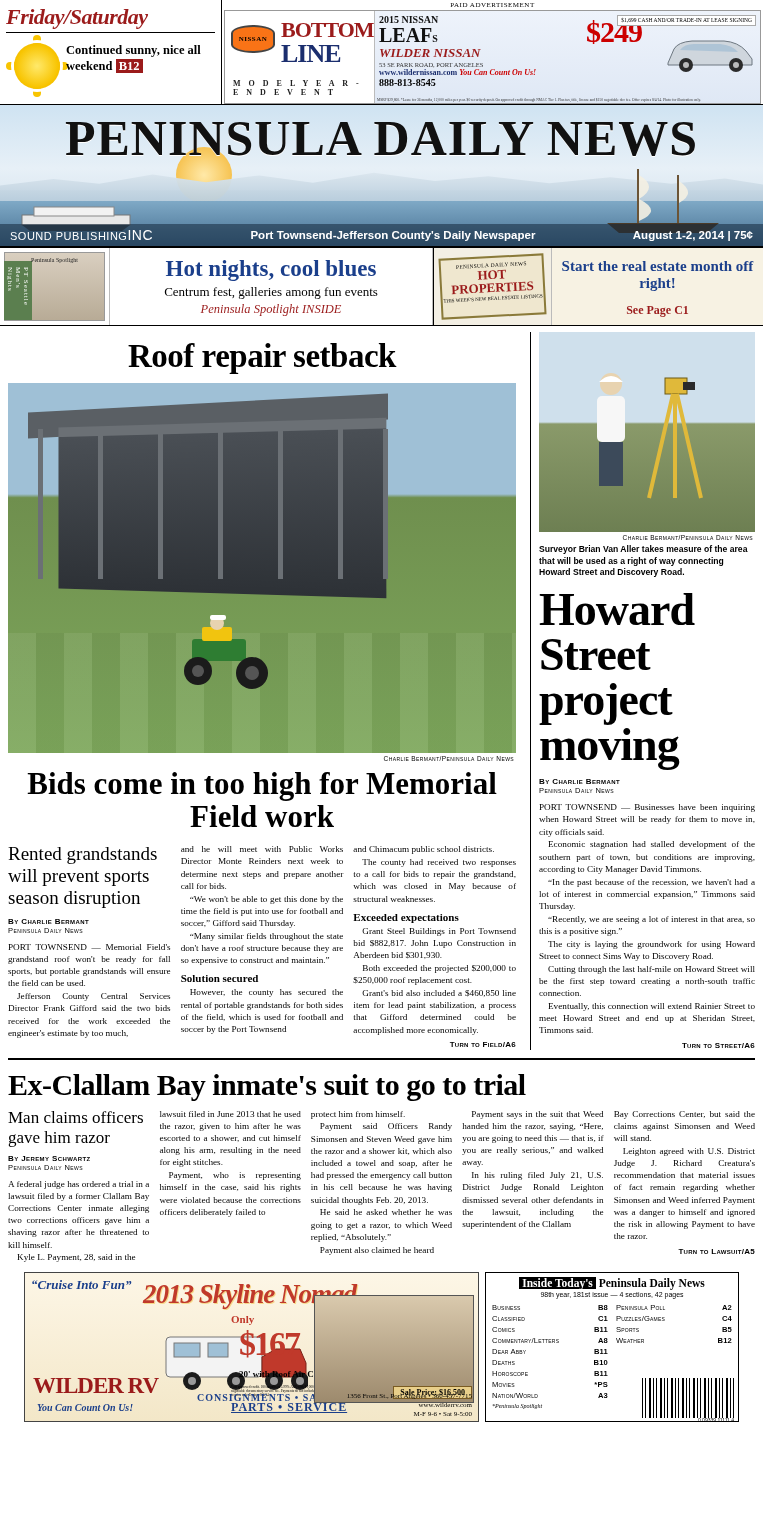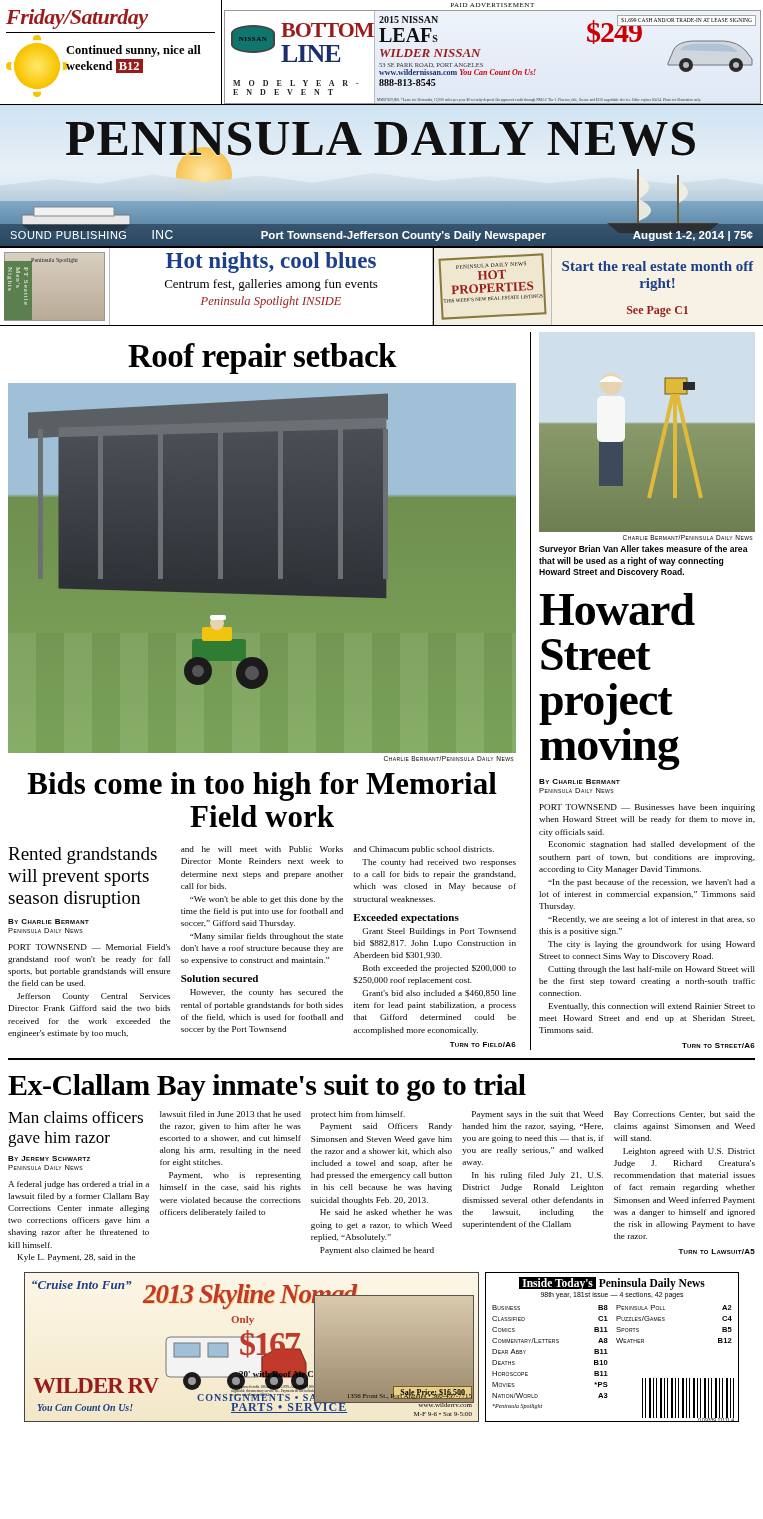--- a/index.html
+++ b/index.html
@@ -34,21 +34,21 @@
   .sun:after { transform:rotate(90deg); }
   .wx-text { font-size:12.5px; line-height:1.25; font-weight:bold; padding-top:6px; }
   .wx-page { background:#9b1b1b; color:#fff; padding:0 3px; font-weight:bold; }
 
   .adbox { flex:1; position:relative; background:#fff; }
   .adlabel { text-align:center; font-size:7px; letter-spacing:0.5px; padding:1px 0; }
   .ad-inner { display:flex; height:94px; border:1px solid #999; margin:0 2px; }
   .ad-left { width:150px; background:#fff; border-right:1px solid #bbb; position:relative; }
   .nissan-badge {
     position:absolute; left:6px; top:14px; width:44px; height:28px; border-radius:50%/30%;
-    background:#0f766e; border:2px solid #444; display:flex; align-items:center; justify-content:center;
+    background:#f97316; border:2px solid #444; display:flex; align-items:center; justify-content:center;
     font-size:7px; font-weight:bold; letter-spacing:0.5px;
   }
   .nissan-badge:before { content:""; position:absolute; left:0; right:0; top:50%; height:9px; margin-top:-4px; background:#fff; border-top:1px solid #444; border-bottom:1px solid #444; z-index:-1;}
   .bottom-word { position:absolute; left:56px; top:6px; font-family:"Liberation Serif",serif; font-weight:bold; font-size:22px; color:#9b1b1b; letter-spacing:-1px;}
   .line-word { position:absolute; left:56px; top:28px; font-family:"Liberation Serif",serif; font-weight:bold; font-size:26px; color:#1b2e6e; letter-spacing:-1px;}
   .myend { position:absolute; left:8px; bottom:6px; font-size:8px; letter-spacing:3px; color:#222; font-weight:bold;}
   .ad-right { flex:1; background:linear-gradient(#eef3fb,#dfe8f5); position:relative; padding:3px 4px; }
   .ad-r1 { font-size:10px; font-weight:bold; color:#111; }
   .ad-r2 { font-size:20px; font-weight:bold; color:#111; line-height:1; }
   .ad-r2 .sub { font-size:10px; }
@@ -75,31 +75,31 @@
   .mast-title {
     position:absolute; left:0; right:0; top:4px; text-align:center;
     font-family:"Liberation Serif", serif; font-weight:bold; font-size:50px;
     letter-spacing:1px; color:#111; text-shadow:0 1px 0 #fff;
   }
   .mast-sun { position:absolute; left:176px; top:42px; width:56px; height:56px; border-radius:50%; background:radial-gradient(circle,#ffe9a8,#f6c352 70%, rgba(246,195,82,0)); }
   .mast-ferry { position:absolute; left:18px; top:98px; width:116px; height:30px; }
   .mast-ship { position:absolute; right:30px; top:60px; width:140px; height:70px; }
   .mast-bar { position:absolute; left:0; right:0; bottom:0; height:22px; background:rgba(20,40,60,0.55); color:#fff; display:flex; align-items:center; }
   .mast-bar .left { font-size:11px; padding-left:10px; letter-spacing:0.5px; font-family:"Liberation Sans",sans-serif; }
-  .mast-bar .left small { font-size:12px;margin-left:24px; }
+  .mast-bar .left small { font-size:14px; }
   .mast-bar .mid { flex:1; text-align:center; font-size:11.5px; font-weight:bold; font-family:"Liberation Sans",sans-serif;}
   .mast-bar .right { font-size:11.5px; font-weight:bold; padding-right:10px; font-family:"Liberation Sans",sans-serif;}
 
   
   .promorow { display:flex; height:78px; border-bottom:1px solid #000; }
   .promo-spot { width:110px; border-right:1px solid #bbb; position:relative; padding:4px; }
   .spot-img { width:100%; height:100%; background:linear-gradient(#d9cfc0,#b8ab96); border:1px solid #999; position:relative; }
   .spot-tab { position:absolute; left:-1px; top:8px; background:#5b7f4f; color:#fff; font-size:7px; writing-mode:vertical-rl; text-orientation:mixed; padding:6px 2px; letter-spacing:1px; }
   .spot-cap { position:absolute; left:0; right:0; top:4px; text-align:center; font-size:6px; color:#222; }
-  .promo-mid { flex:1; padding:0 10px; border-right:1px solid #bbb; }
+  .promo-mid { flex:1; padding:8px 10px; border-right:1px solid #bbb; }
   .promo-mid h3 { margin:0; font-size:23px; color:#1b3f8b; font-weight:bold; text-align:center; font-family:"Liberation Serif",serif;}
   .promo-mid p  { margin:2px 0 0; font-size:13px; text-align:center; }
   .promo-mid .ital { font-style:italic; color:#9b1b1b; font-size:12.5px; text-align:center; margin-top:2px;}
   .promo-right { width:330px; display:flex; border-left:1px solid #000; }
   .hotprops { width:118px; border-right:1px solid #bbb; background:#f3efe4; position:relative; }
   .hp-box { position:absolute; left:6px; top:8px; right:6px; bottom:8px; border:2px solid #8a7a3a; transform:rotate(-3deg); background:#efe7cf; }
   .hp-t1 { font-size:5.5px; text-align:center; margin-top:4px; letter-spacing:0.3px;}
   .hp-t2 { font-size:13px; text-align:center; font-weight:bold; color:#9b1b1b; font-family:"Liberation Serif",serif; line-height:1;}
   .hp-t3 { font-size:5px; text-align:center; margin-top:2px; }
   .realestate { flex:1; background:#f7f2e3; padding:10px 8px; text-align:center; }

